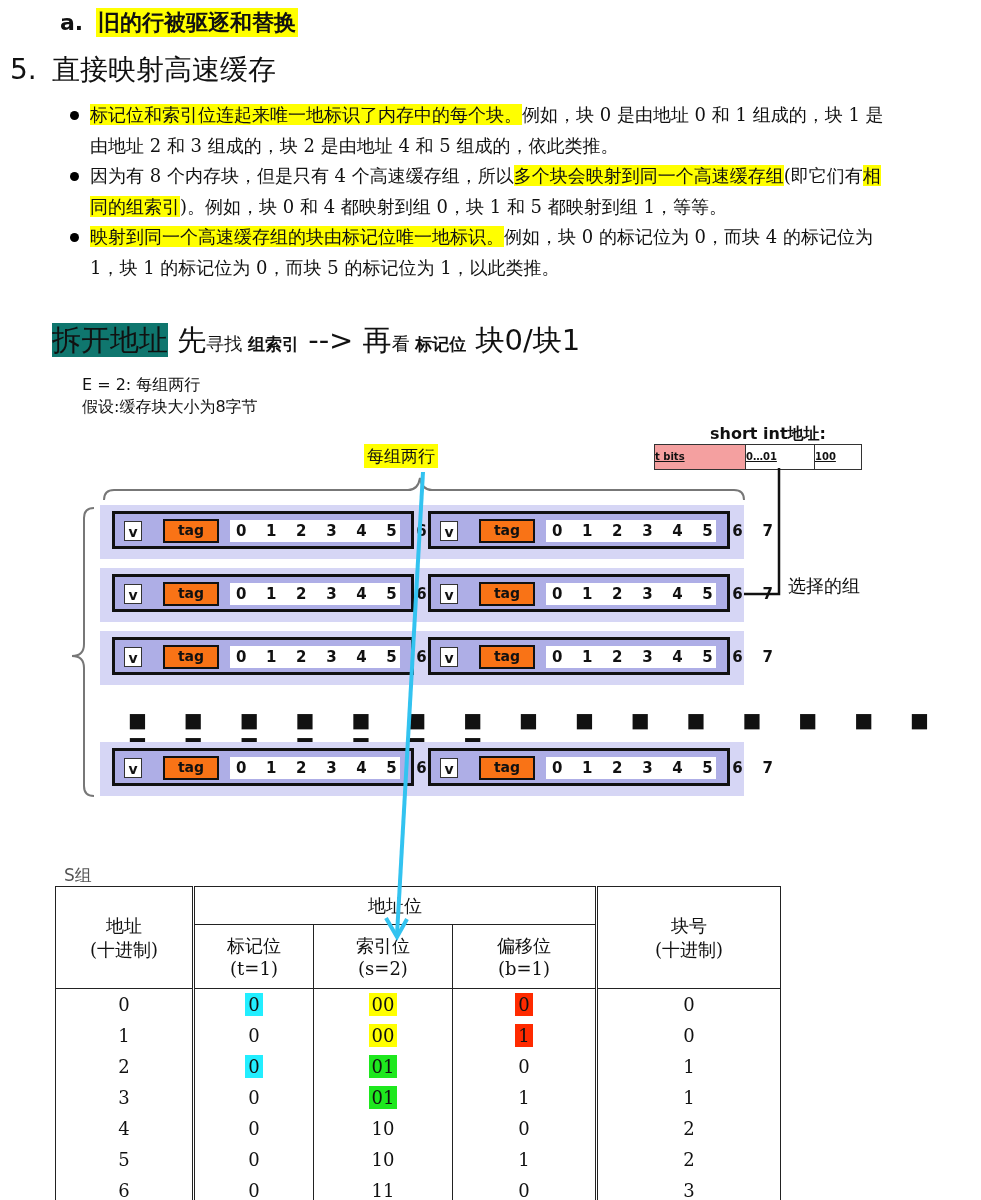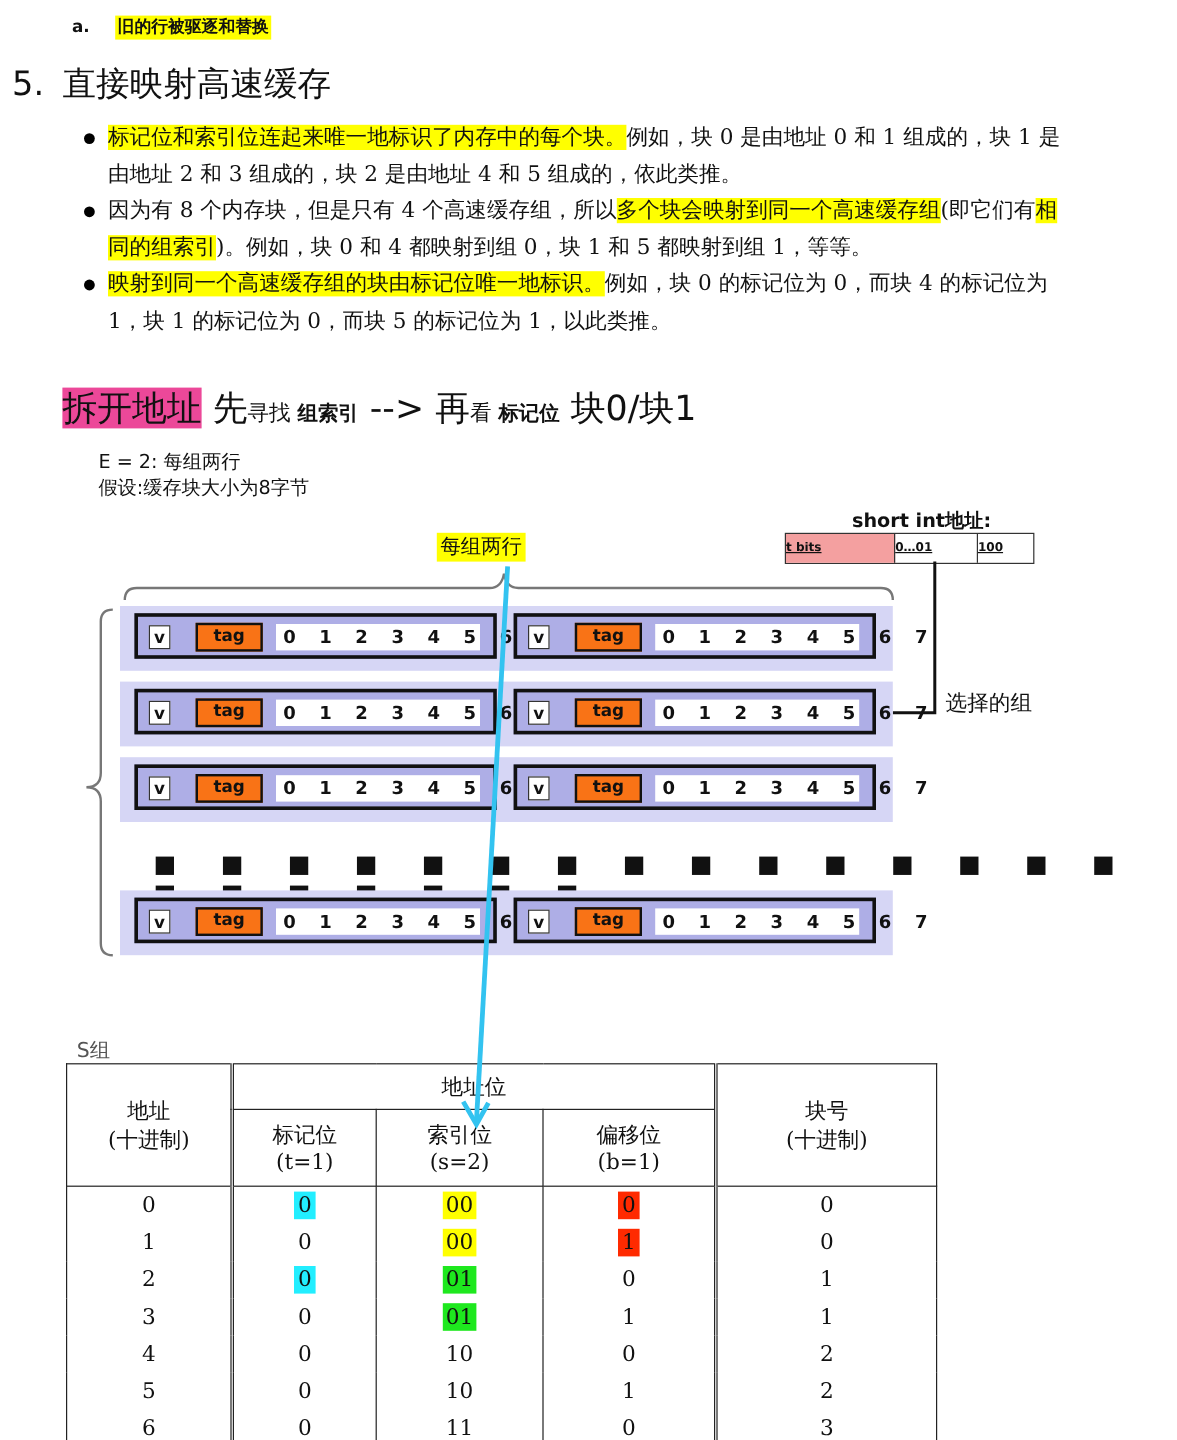--- a/index.html
+++ b/index.html
@@ -1,24 +1,24 @@
 <!DOCTYPE html>
 <html><head>
 <meta charset="utf-8">
 <style>
   html, body { margin:0; padding:0; background:#fff; }
   body { width:981px; height:1200px; position:relative; overflow:hidden;
          font-family:"DejaVu Sans", sans-serif; color:#111; }
   .abs { position:absolute; }
   .hl-yellow { background:#ffff00; }
-  .hl-cyan { background:#ec4899; }
+  .hl-cyan { background:#0f766e; }
   .serif { font-family:"DejaVu Serif","Liberation Serif", serif; }
 
   
-  #sub-a { left:60px; top:6px; font-size:14px; font-weight:bold; line-height:34px; }
+  #sub-a { left:60px; top:6px; font-size:22px; font-weight:bold; line-height:34px; }
   #sub-a .letter { display:inline-block; width:36px; }
   #sub-a .txt { padding:2px 2px; }
 
   #h5 { left:10px; top:50px; font-size:28px; line-height:40px; }
   #h5 .num { display:inline-block; width:42px; }
 
   .bullets { left:70px; top:100px; width:820px; font-size:18px; line-height:30.5px; }
   .bullet { position:relative; padding-left:20px; }
   .bullet .dot { position:absolute; left:0; top:11px; width:9px; height:9px; border-radius:50%; background:#000; }
 

